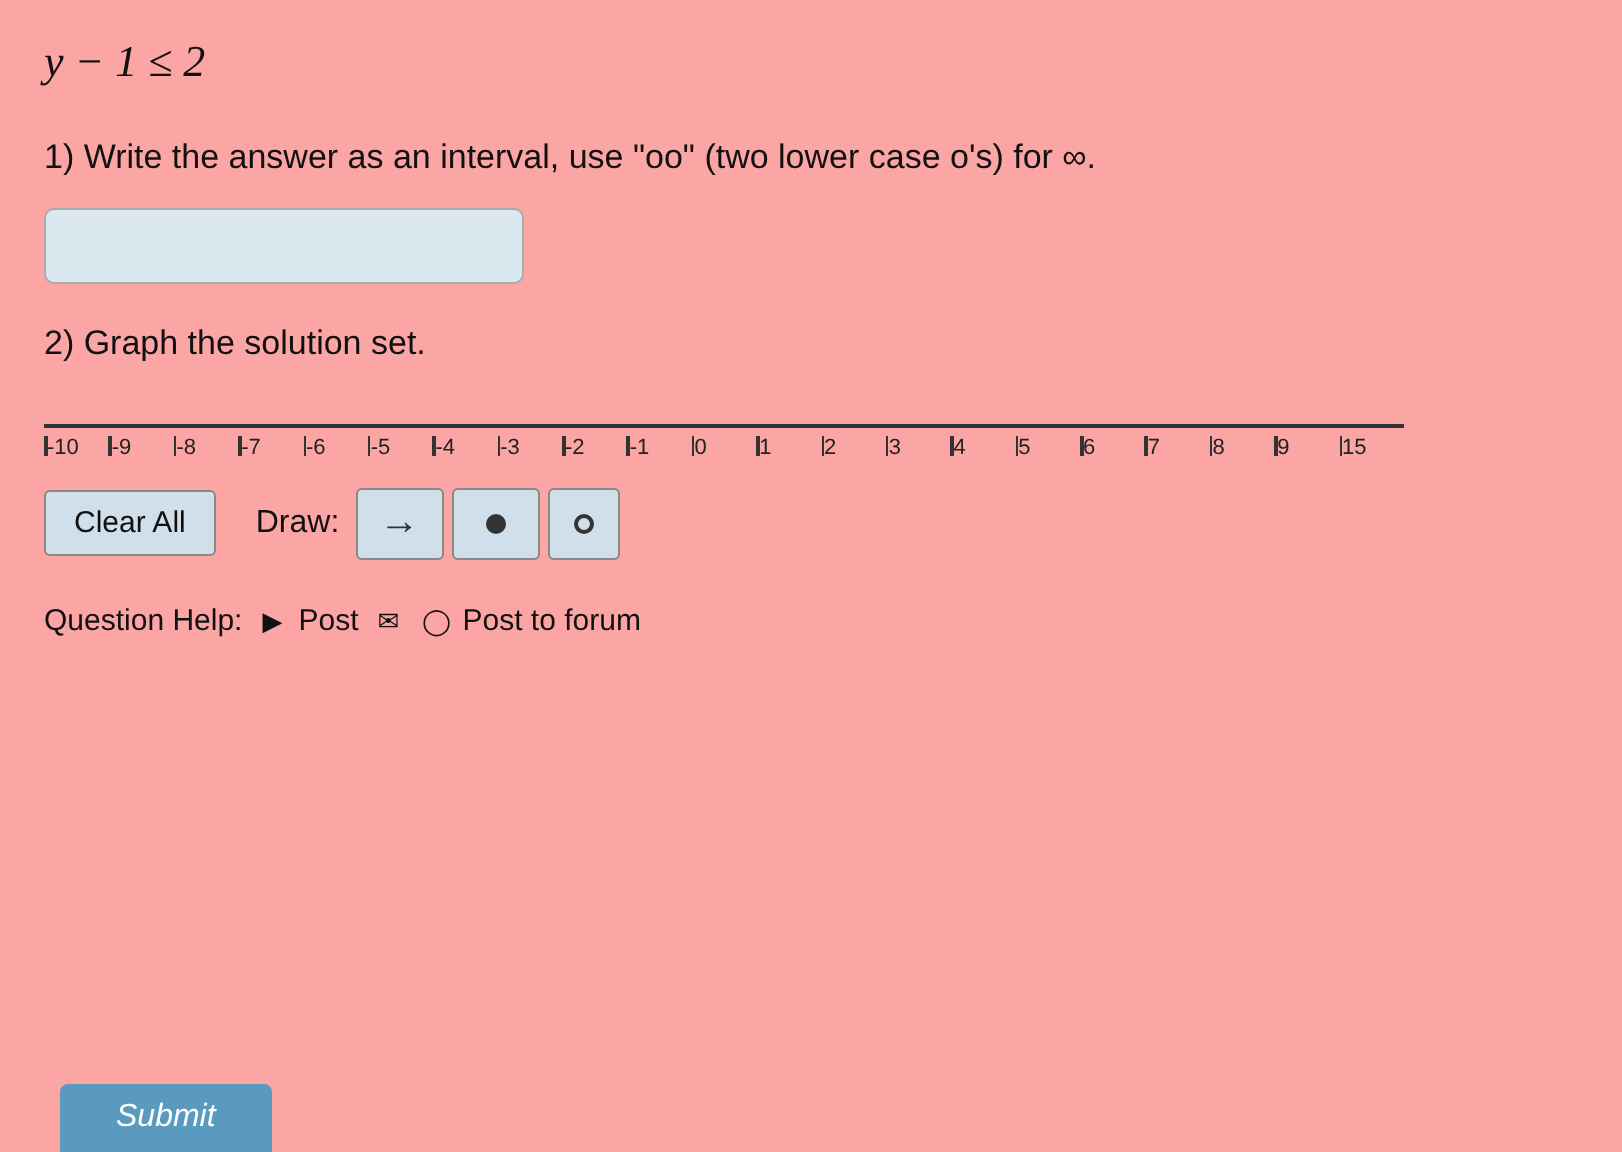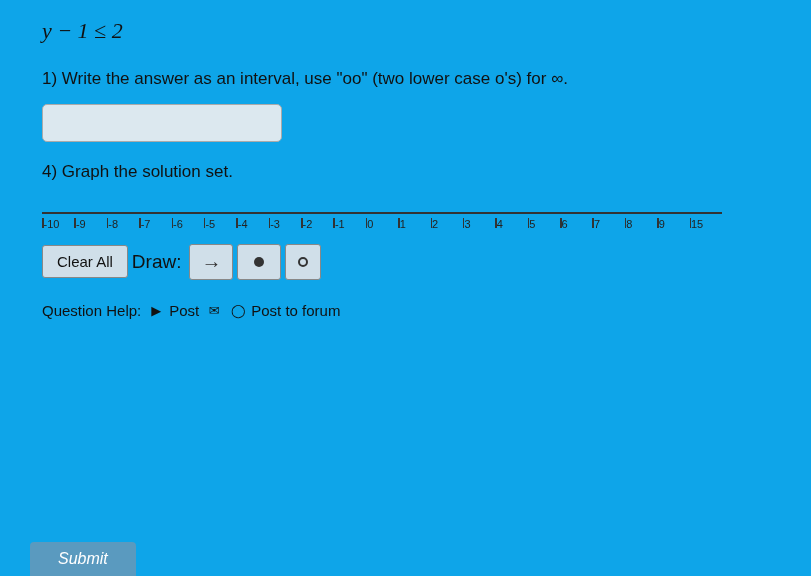--- a/index.html
+++ b/index.html
@@ -8,22 +8,22 @@
       height: 576px;
       background: #b0c8d8;
       font-family: Arial, sans-serif;
       overflow: hidden;
       position: relative;
     }
 
     .main-container {
       width: 100%;
       height: 100%;
-      background: #0ea5e9;
-      padding: 18px 42px;
+      background: #fca5a5;
+      padding: 18px 22px;
       position: relative;
     }
 
     .equation {
       font-size: 22px;
       font-style: italic;
       color: #111;
       margin-bottom: 22px;
       font-family: 'Times New Roman', serif;
     }
@@ -110,25 +110,25 @@
     }
 
     .clear-all-btn {
       border: 1.5px solid #888;
       background: #d0dfe9;
       padding: 7px 14px;
       font-size: 15px;
       cursor: pointer;
       border-radius: 3px;
       color: #111;
-      margin-right: 4px;
+      margin-right: 20px;
     }
 
     .draw-label {
-      font-size: 19px;
+      font-size: 16px;
       color: #111;
       margin-right: 8px;
     }
 
     .draw-tool {
       border: 1.5px solid #888;
       background: #d0dfe9;
       width: 44px;
       height: 36px;
       display: flex;
@@ -215,21 +215,21 @@
 <body>
 
 <div class="main-container">
 
   <div class="equation">y − 1 ≤ 2</div>
 
   <div class="question-1">1) Write the answer as an interval, use "oo" (two lower case o's) for ∞.</div>
 
   <input class="answer-input" type="text" style="">
 
-  <div class="question-2">4) Graph the solution set.</div>
+  <div class="question-2">2) Graph the solution set.</div>
 
   <div class="number-line-container">
     <div class="number-line">
       <div class="nl-line"></div>
       <div class="nl-ticks" id="nl-ticks">
           <div class="nl-tick">
             <div class="nl-tick-mark"></div>
                       <span class="nl-tick-label">-10</span>
           </div>
           <div class="nl-tick">

